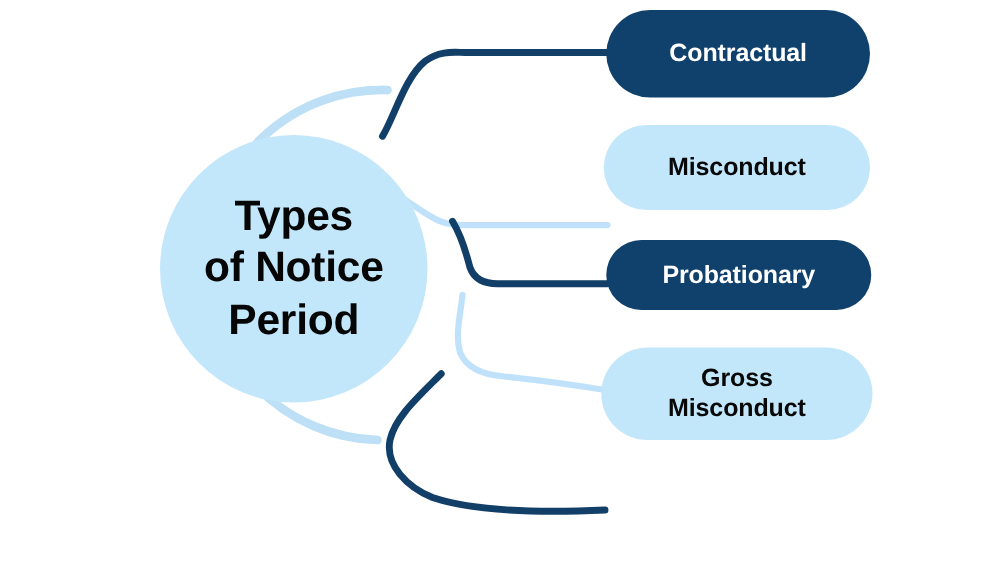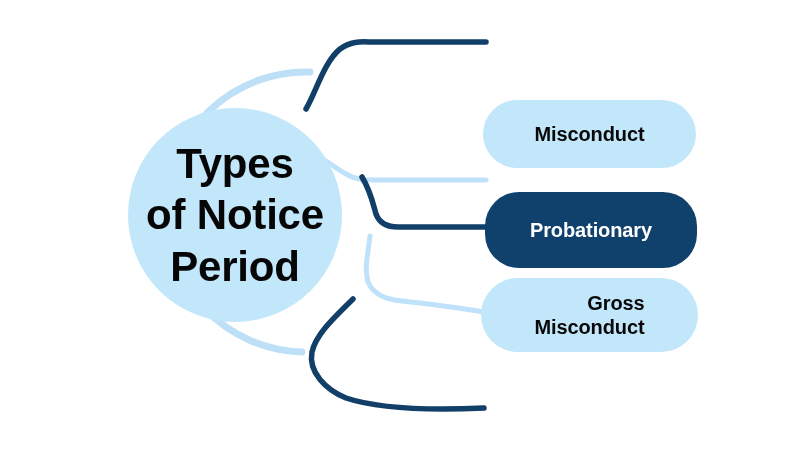--- a/index.html
+++ b/index.html
@@ -31,21 +31,21 @@
     width: 214px;
     height: 214px;
     border-radius: 50%;
     background: #c3e7fa;
     display: flex;
     align-items: center;
     justify-content: center;
     text-align: center;
   }
   .center-label {
-    font-size: 42px;
+    font-size: 34px;
     font-weight: bold;
     color: #060606;
     line-height: 1.22;
     letter-spacing: -0.2px;
     white-space: pre-line;
   }
   .node {
     position: absolute;
     display: flex;
     align-items: center;
@@ -68,22 +68,22 @@
     color: #ffffff;
   }
   .node.light {
     background: #c3e7fa;
   }
   .node.light .node-label {
     color: #080808;
   }
   #node-0 { left: 485px; top: 8px;   width: 211px; height: 70px; border-radius: 35px; }
   #node-1 { left: 483px; top: 100px; width: 213px; height: 68px; border-radius: 34px; }
-  #node-2 { left: 485px; top: 192px; width: 212px; height: 76px; border-radius: 34px; }
-  #node-3 { left: 481px; top: 278px; width: 217px; height: 74px; border-radius: 37px; text-align: right; }
+  #node-2 { left: 485px; top: 192px; width: 212px; height: 56px; border-radius: 34px; }
+  #node-3 { left: 481px; top: 278px; width: 217px; height: 74px; border-radius: 37px; }
   #node-4 { left: 483px; top: 372px; width: 214px; height: 70px; border-radius: 35px; }
 </style>
 </head>
 <body>
 
 <div id="diagram-root">
 
   <svg id="connectors-layer" viewBox="0 0 800 450">
     <path d="M 310 72 A 125 125 0 1 0 302 352" fill="none" stroke="#bde0f7" stroke-width="7" stroke-linecap="round"></path>
 
@@ -97,20 +97,23 @@
 
     <path d="M 353 299 C 334 318 316 334 312 352 C 308 372 326 390 346 398 C 382 410 440 410 484 408" fill="none" stroke="#123f68" stroke-width="5.5" stroke-linecap="round"></path>
   </svg>
 
   <div class="center-node">
     <span class="center-label">Types
 of Notice
 Period</span>
   </div>
 
+  <div class="node dark" id="node-0">
+    <span class="node-label">Contractual</span>
+  </div>
 
   <div class="node light" id="node-1">
     <span class="node-label">Misconduct</span>
   </div>
 
   <div class="node dark" id="node-2">
     <span class="node-label">Probationary</span>
   </div>
 
   <div class="node light" id="node-3">

